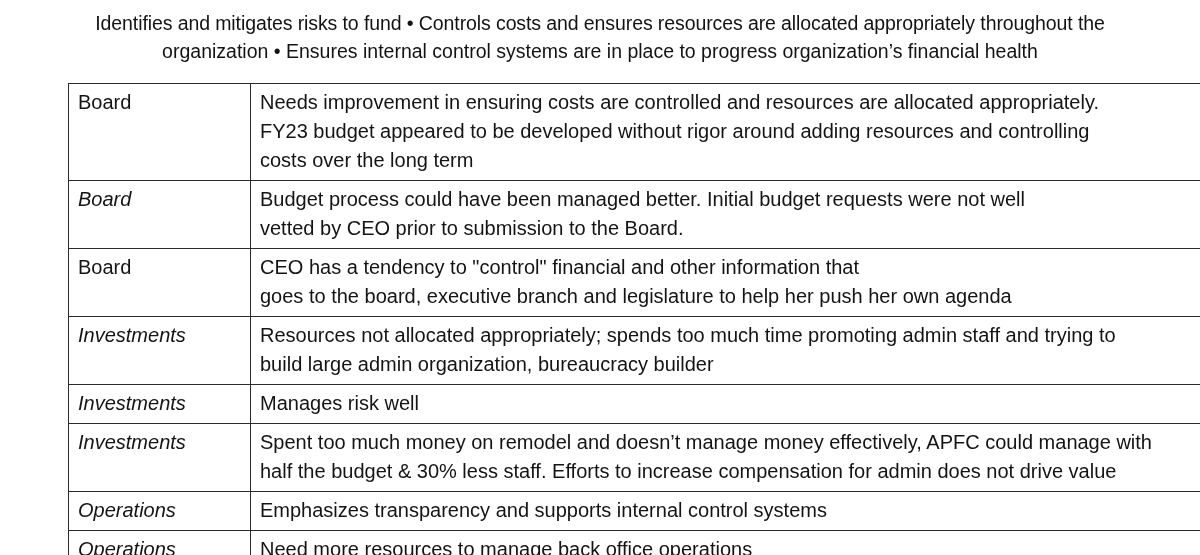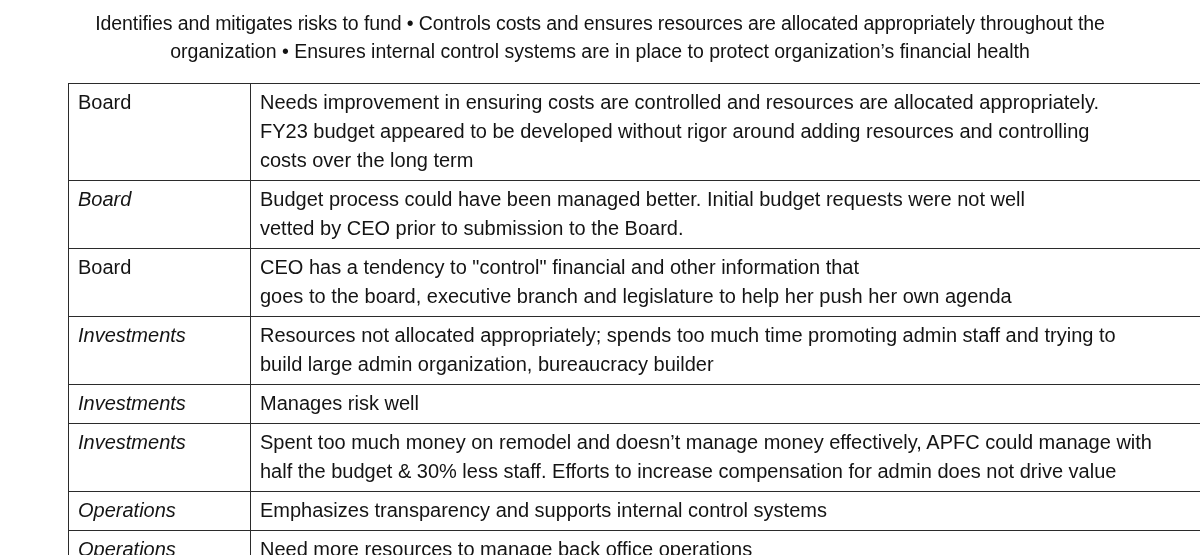--- a/index.html
+++ b/index.html
@@ -67,21 +67,21 @@
     white-space: nowrap;
   }
 </style>
 </head>
 <body>
 
 <div class="page">
 
   <p class="intro">
     <span class="intro-line l1">Identifies and mitigates risks to fund • Controls costs and ensures resources are allocated appropriately throughout the</span>
-    <span class="intro-line l2">organization • Ensures internal control systems are in place to protect organization’s financial health</span>
+    <span class="intro-line l2">organization • Ensures internal control systems are in place to progress organization’s financial health</span>
   </p>
 
   <div class="table-wrap">
     <table class="feedback">
       <tbody>
           <tr>
             <td class="group">Board</td>
             <td class="comment">
               <span class="ln">Needs improvement in ensuring costs are controlled and resources are allocated appropriately.</span>
               <span class="ln">FY23 budget appeared to be developed without rigor around adding resources and controlling</span>

